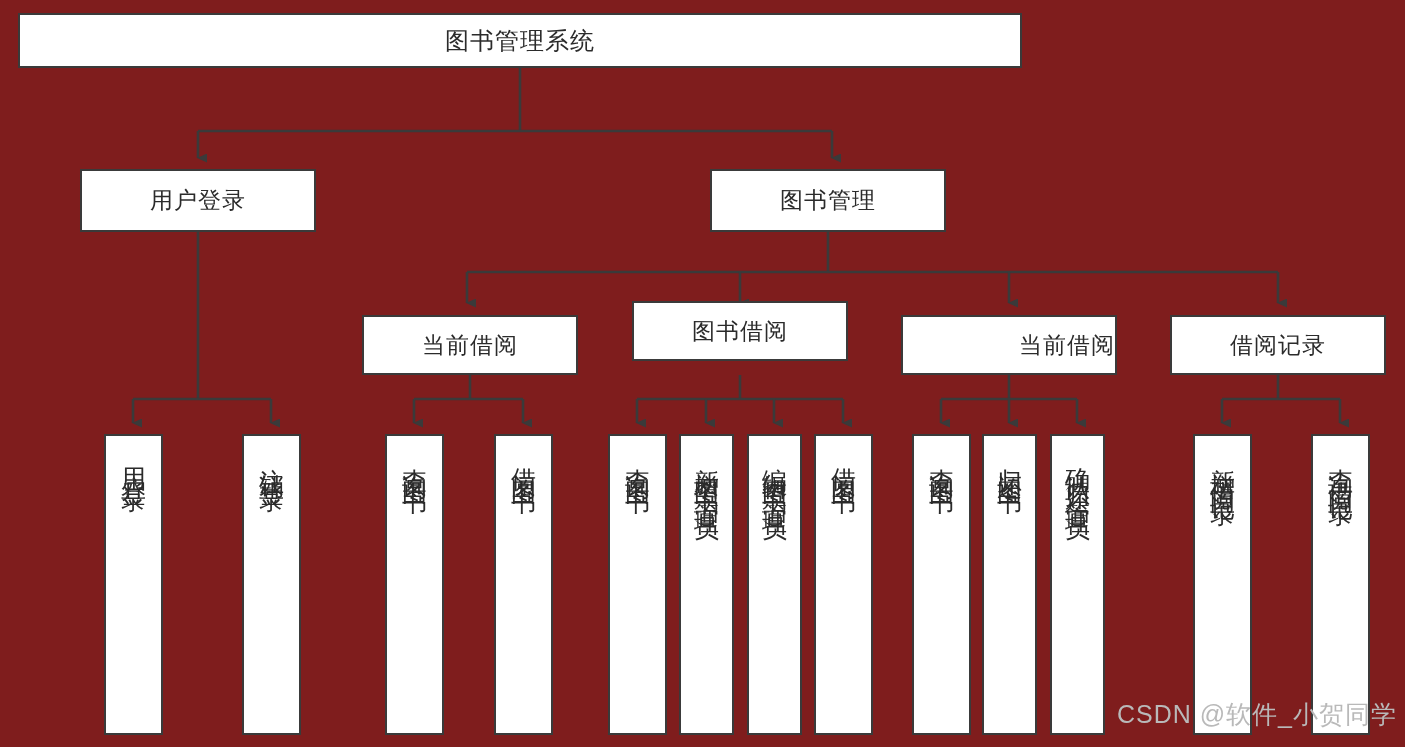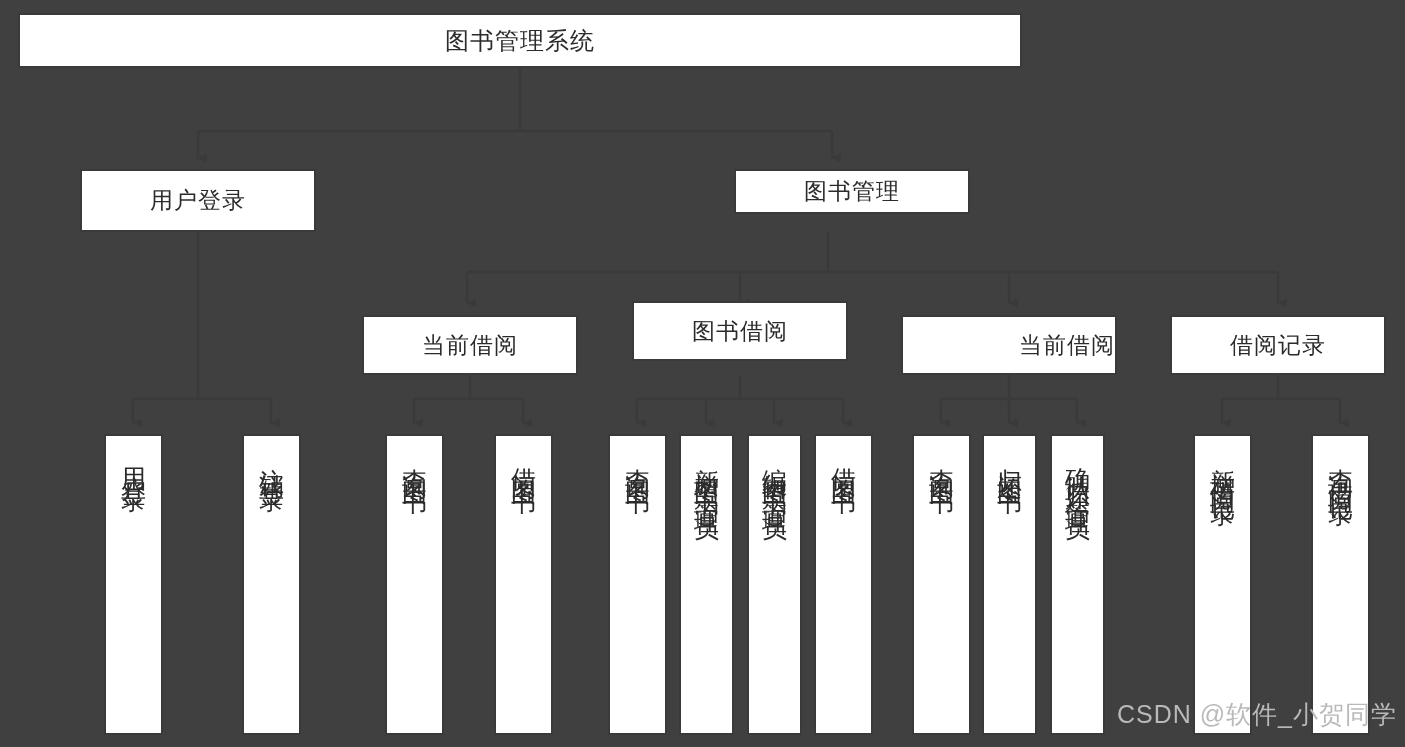--- a/index.html
+++ b/index.html
@@ -1,16 +1,16 @@
 <!DOCTYPE html>
 <html><head>
 <meta charset="utf-8">
 <style>
   html,body{margin:0;padding:0;background:#ffffff;}
-  #stage{position:relative;width:1405px;height:747px;background:#404040;
+  #stage{position:relative;width:1405px;height:747px;background:#7f1d1d;
          font-family:"Liberation Sans","DejaVu Sans",sans-serif;overflow:hidden;}
   svg.links{position:absolute;left:0;top:0;width:1405px;height:747px;pointer-events:none;}
   .node{position:absolute;box-sizing:border-box;border:2.5px solid #3a3a3a;background:#ffffff;
         display:flex;align-items:center;justify-content:center;color:#2b2b2b;}
   .node .lbl{line-height:1.25;white-space:pre-line;text-align:center;}
   .h-node .lbl{font-size:23px;letter-spacing:1px;}
   .v-node{align-items:flex-start;padding-top:12px;}
   .v-node .lbl{writing-mode:vertical-rl;text-orientation:upright;
                font-size:25px;letter-spacing:7px;line-height:1.0;}
   #root .lbl{font-size:24px;}
@@ -72,21 +72,21 @@
     </g>
   </svg>
 
   <div class="node h-node" id="root" style="left:18px;top:13px;width:1004px;height:55px;">
     <span class="lbl">图书管理系统</span>
   </div>
 
   <div class="node h-node" style="left:80px;top:169px;width:236px;height:63px;">
     <span class="lbl">用户登录</span>
   </div>
-  <div class="node h-node" style="left:734px;top:169px;width:236px;height:45px;">
+  <div class="node h-node" style="left:710px;top:169px;width:236px;height:63px;">
     <span class="lbl">图书管理</span>
   </div>
 
   <div class="node h-node" style="left:362px;top:315px;width:216px;height:60px;">
     <span class="lbl">当前借阅</span>
   </div>
   <div class="node h-node" style="left:632px;top:301px;width:216px;height:60px;">
     <span class="lbl">图书借阅</span>
   </div>
   <div class="node h-node" style="left:901px;top:315px;width:216px;height:60px;justify-content:flex-end;">

